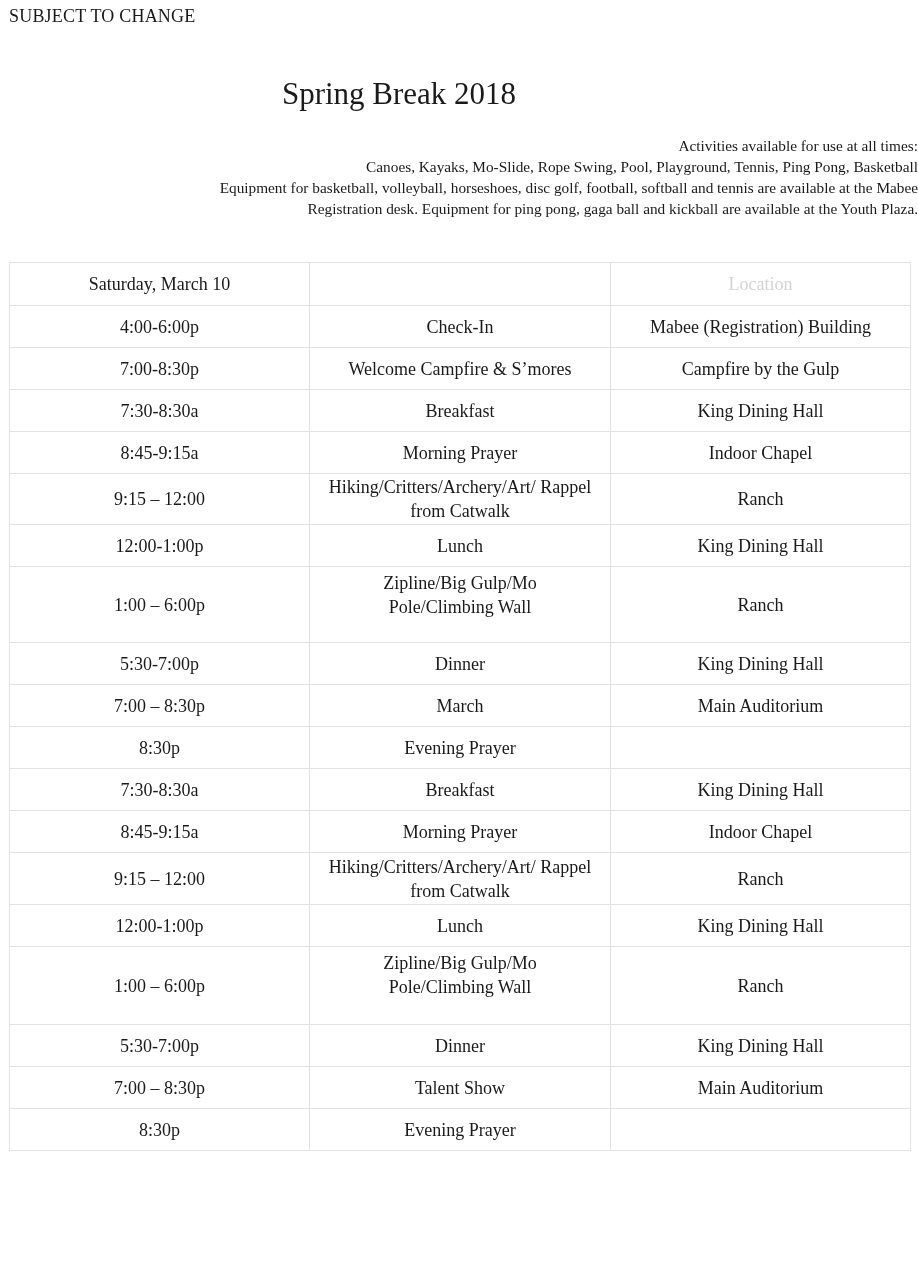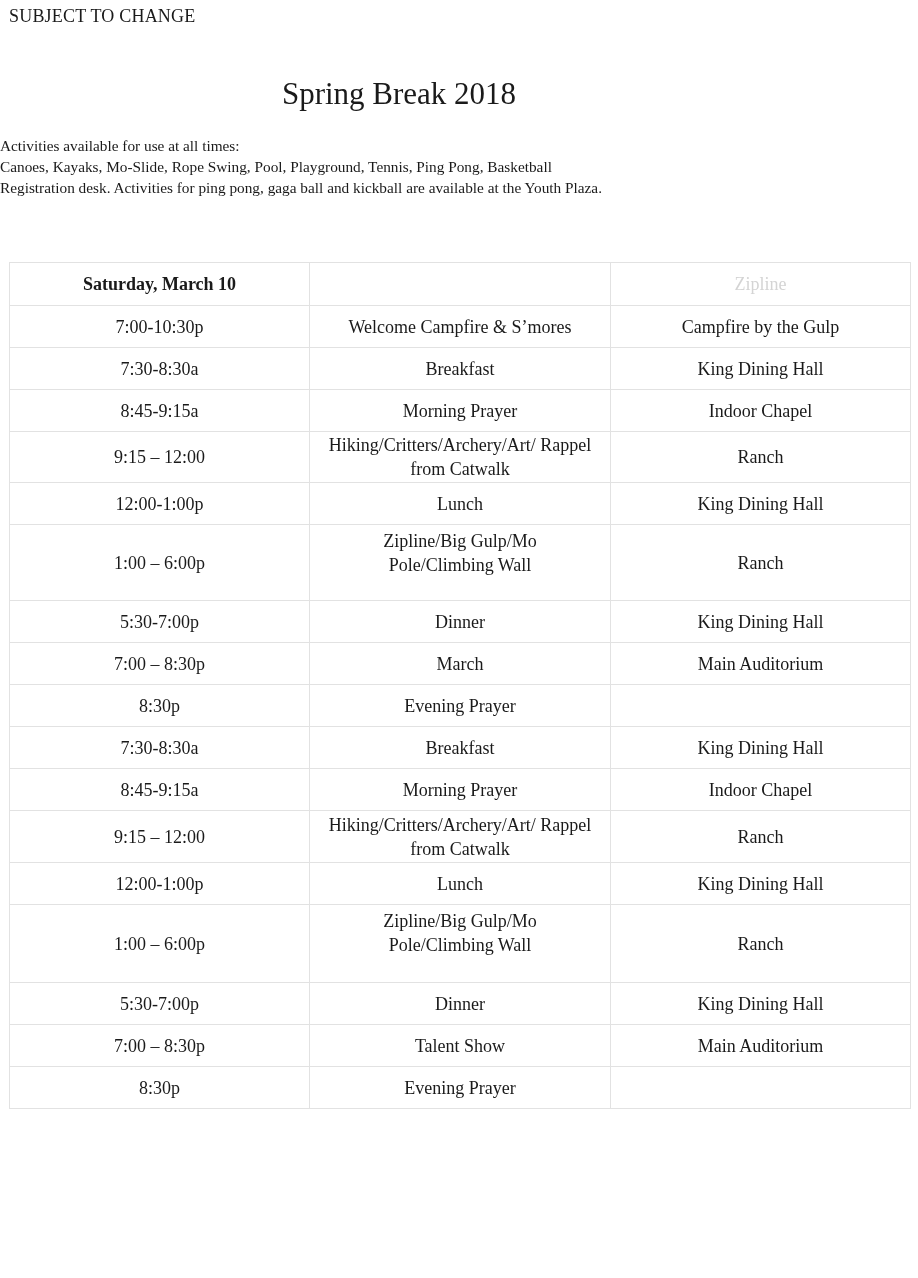--- a/index.html
+++ b/index.html
@@ -1,52 +1,58 @@
 <!DOCTYPE html>
 <html><head>
 <meta charset="utf-8">
 <style>
   html, body { margin: 0; padding: 0; background: #ffffff; }
   body { width: 918px; height: 1278px; position: relative; overflow: hidden;
          font-family: "Liberation Serif", "DejaVu Serif", serif; color: #1a1a1a; }
   .subject { position: absolute; left: 9px; top: 6px; font-size: 18px; letter-spacing: 0.2px; font-family: Liberation Serif, serif; }
   .title { position: absolute; left: 0; width: 798px; top: 76px; text-align: center; font-size: 31px; }
-  .intro { position: absolute; left: 0; width: 918px; top: 135px; text-align: left; font-size: 15.3px; line-height: 21px; }
+  .intro { position: absolute; left: 0; width: 918px; top: 135px; text-align: right; font-size: 15.3px; line-height: 21px; }
   table { position: absolute; left: 9px; top: 262px; width: 901px; border-collapse: collapse; table-layout: fixed; }
   td { border: 1.5px solid #e2e2e2; text-align: center; vertical-align: middle; font-size: 18px; padding: 0 4px; line-height: 24px; }
-  td.day { font-weight: bold; }
+  td.day { font-weight: normal; }
   td.loc-head { color: #d4d4d4; }
   col.c1 { width: 300px; } col.c2 { width: 301px; } col.c3 { width: 300px; }
 </style>
 </head>
 <body>
 
 <div class="subject">SUBJECT TO CHANGE</div>
 <div class="title">Spring Break 2018</div>
 <div class="intro">
   <div>Activities available for use at all times:</div>
   <div>Canoes, Kayaks, Mo-Slide, Rope Swing, Pool, Playground, Tennis, Ping Pong, Basketball</div>
-  <div>Registration desk.  Activities for ping pong, gaga ball and kickball are available at the Youth Plaza.</div>
+  <div>Equipment for basketball, volleyball, horseshoes, disc golf, football, softball and tennis are available at the Mabee</div>
+  <div>Registration desk.  Equipment for ping pong, gaga ball and kickball are available at the Youth Plaza.</div>
 </div>
 
 <table>
   <colgroup>
       <col class="c1">
       <col class="c2">
       <col class="c3">
     </colgroup>
   <tbody>
 
     <tr style="height:43px">
       <td class="day">Saturday, March 10</td>
       <td></td>
-      <td class="loc-head">Zipline</td>
+      <td class="loc-head">Location</td>
     </tr>
     <tr style="height:42px">
-      <td>7:00-10:30p</td>
+      <td>4:00-6:00p</td>
+      <td>Check-In</td>
+      <td>Mabee (Registration) Building</td>
+    </tr>
+    <tr style="height:42px">
+      <td>7:00-8:30p</td>
       <td>Welcome Campfire &amp; S’mores</td>
       <td>Campfire by the Gulp</td>
     </tr>
 
     <tr style="height:42px">
       <td>7:30-8:30a</td>
       <td>Breakfast</td>
       <td>King Dining Hall</td>
     </tr>
     <tr style="height:42px">

